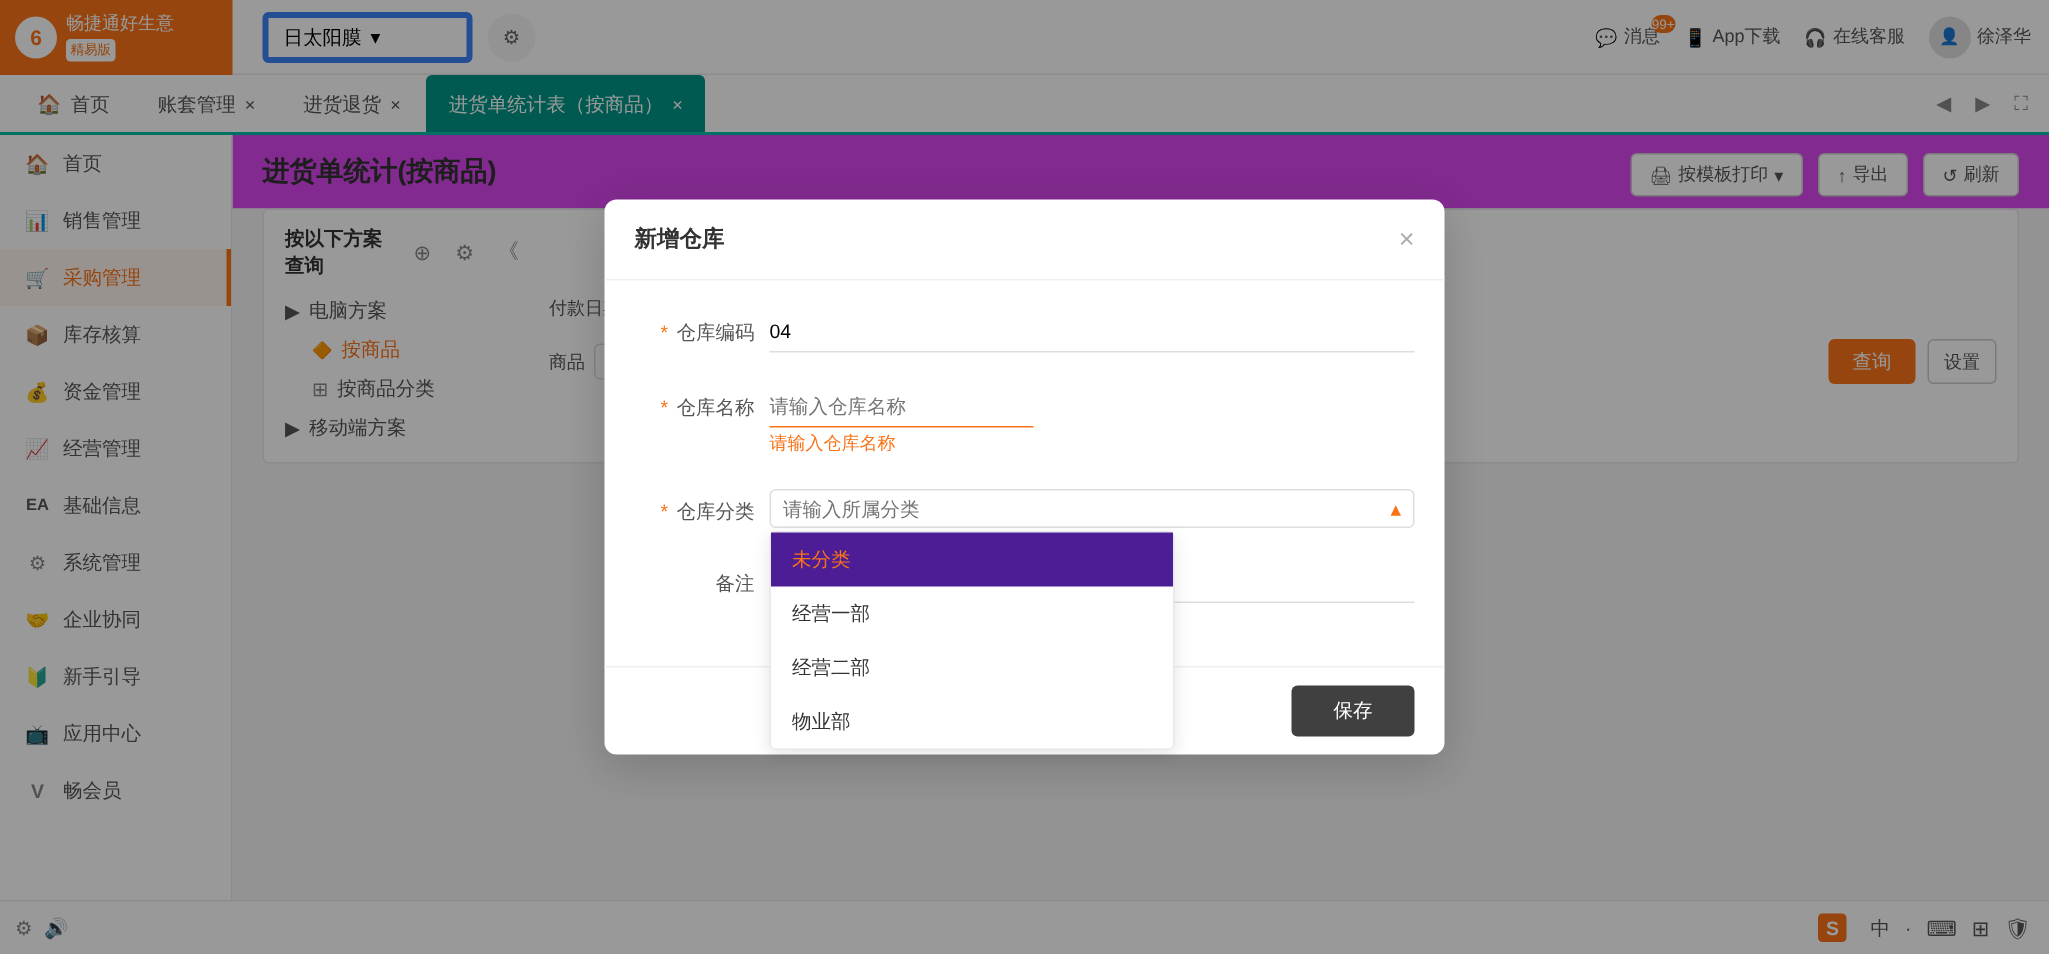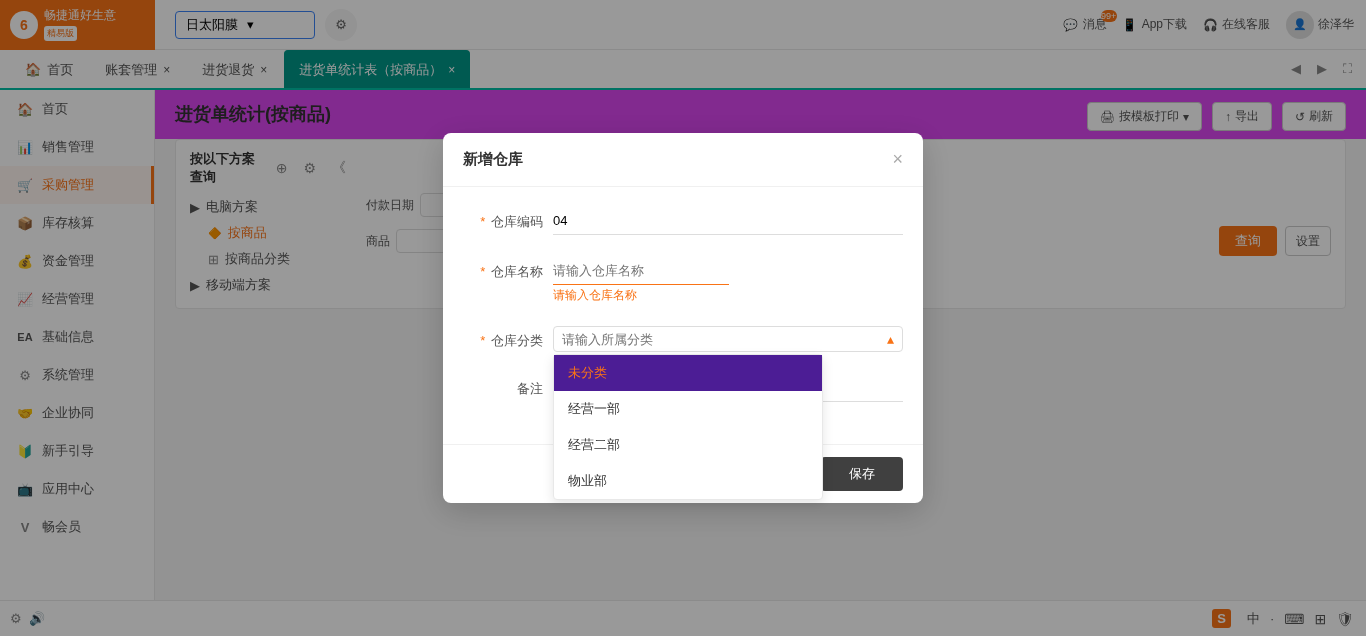--- a/index.html
+++ b/index.html
@@ -20,21 +20,21 @@
       width: 28px; height: 28px; background: #fff; border-radius: 50%;
       display: flex; align-items: center; justify-content: center;
       color: #f97316; font-weight: bold; font-size: 14px;
     }
     .logo-text { color: #fff; font-size: 12px; line-height: 1.3; }
     .logo-badge {
       background: #fff; color: #f97316; font-size: 9px;
       border-radius: 3px; padding: 1px 3px; margin-top: 2px; display: inline-block;
     }
     .store-selector {
-      display: flex; align-items: center; border: 1px solid #3b82f6;
+      display: flex; align-items: center; border: 4px solid #3b82f6;
       border-radius: 4px; padding: 4px 10px; cursor: pointer;
       min-width: 140px; gap: 4px; margin-left: 10px;
     }
     .store-selector span { flex: 1; }
     .header-gear {
       width: 32px; height: 32px; border-radius: 50%; background: #f5f5f5;
       display: flex; align-items: center; justify-content: center; cursor: pointer; color: #666;
     }
     .trial-btn {
       background: #f97316; color: #fff; border: none; border-radius: 4px;
@@ -138,21 +138,21 @@
 
     
     .overlay {
       position: fixed; top: 0; left: 0; width: 100%; height: 100%;
       background: rgba(0,0,0,0.4); z-index: 100;
       display: flex; align-items: center; justify-content: center;
     }
 
     
     .modal {
-      background: #fff; border-radius: 8px; width: 480px;
+      background: #fff; border-radius: 8px; width: 560px;
       box-shadow: 0 8px 32px rgba(0,0,0,0.18); position: relative; z-index: 101;
       overflow: visible;
     }
     .modal-header {
       display: flex; align-items: center; justify-content: space-between;
       padding: 16px 20px; border-bottom: 1px solid #f0f0f0;
     }
     .modal-title { font-size: 15px; font-weight: bold; color: #333; }
     .modal-close { cursor: pointer; color: #aaa; font-size: 18px; }
     .modal-body { padding: 20px; }

